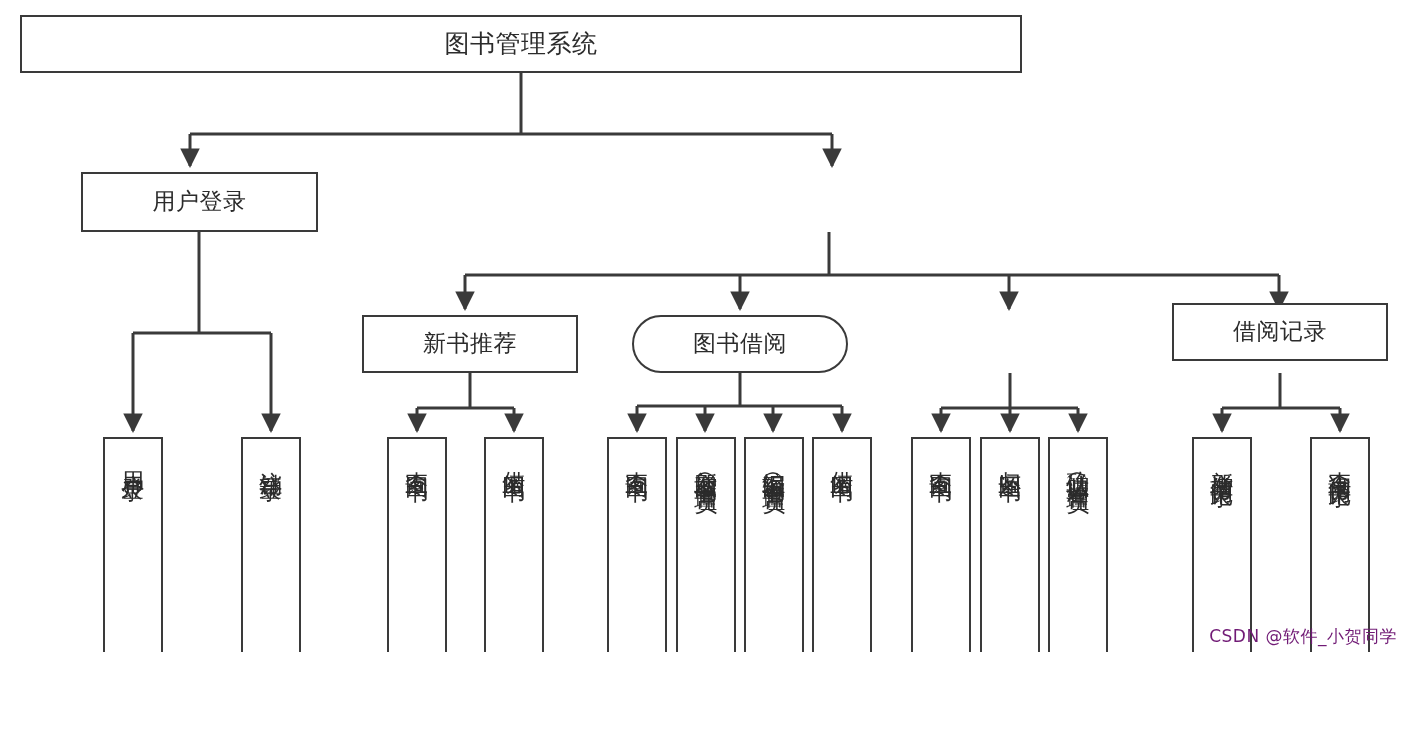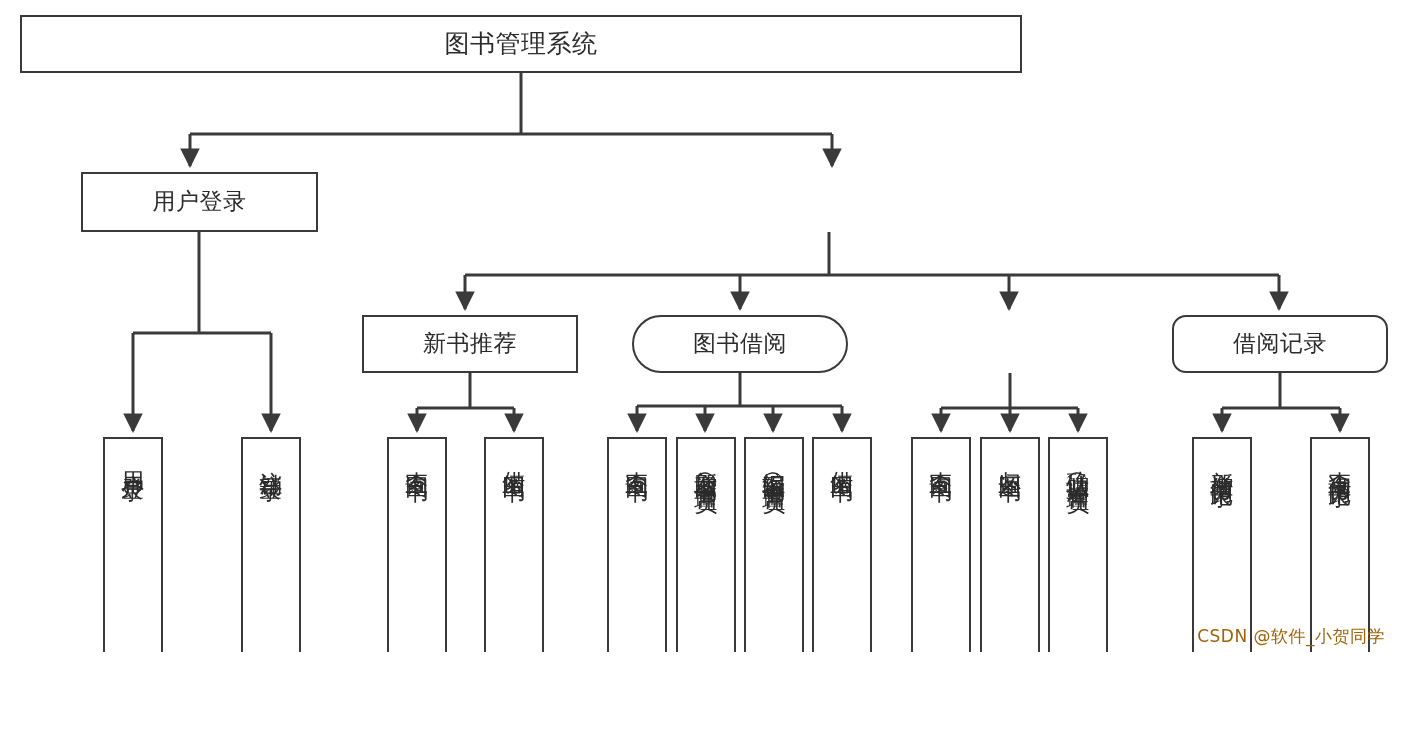--- a/index.html
+++ b/index.html
@@ -60,24 +60,24 @@
   .node.leaf .lbl {
     writing-mode: vertical-rl;
     text-orientation: upright;
     font-size: 23px;
     line-height: 1.06;
     letter-spacing: 3px;
     max-height: 278px;
   }
   .watermark {
     position: absolute;
-    right: 20px;
+    right: 8px;
     bottom: 4px;
     font-size: 17px;
-    color: #a16207;
+    color: #701a75;
     letter-spacing: 0.5px;
     z-index: 5;
     white-space: nowrap;
   }
 </style>
 </head>
 <body>
 
 <div id="canvas">
 
@@ -142,21 +142,21 @@
 
   <div class="node mid" style="left:362px; top:315px; width:216px; height:58px;">
     <span class="lbl">新书推荐</span>
   </div>
 
   <div class="node mid" style="left:632px; top:315px; width:216px; height:58px;border-radius:29px;">
     <span class="lbl">图书借阅</span>
   </div>
 
 
-  <div class="node mid" style="left:1172px; top:315px; width:216px; height:58px;border-radius:14px;">
+  <div class="node mid" style="left:1172px; top:303px; width:216px; height:58px;">
     <span class="lbl">借阅记录</span>
   </div>
 
   <div class="node leaf" style="left:103px; top:437px; width:60px; height:298px;">
     <span class="lbl">用户登录</span>
   </div>
 
   <div class="node leaf" style="left:241px; top:437px; width:60px; height:298px;">
     <span class="lbl">注销登录</span>
   </div>

